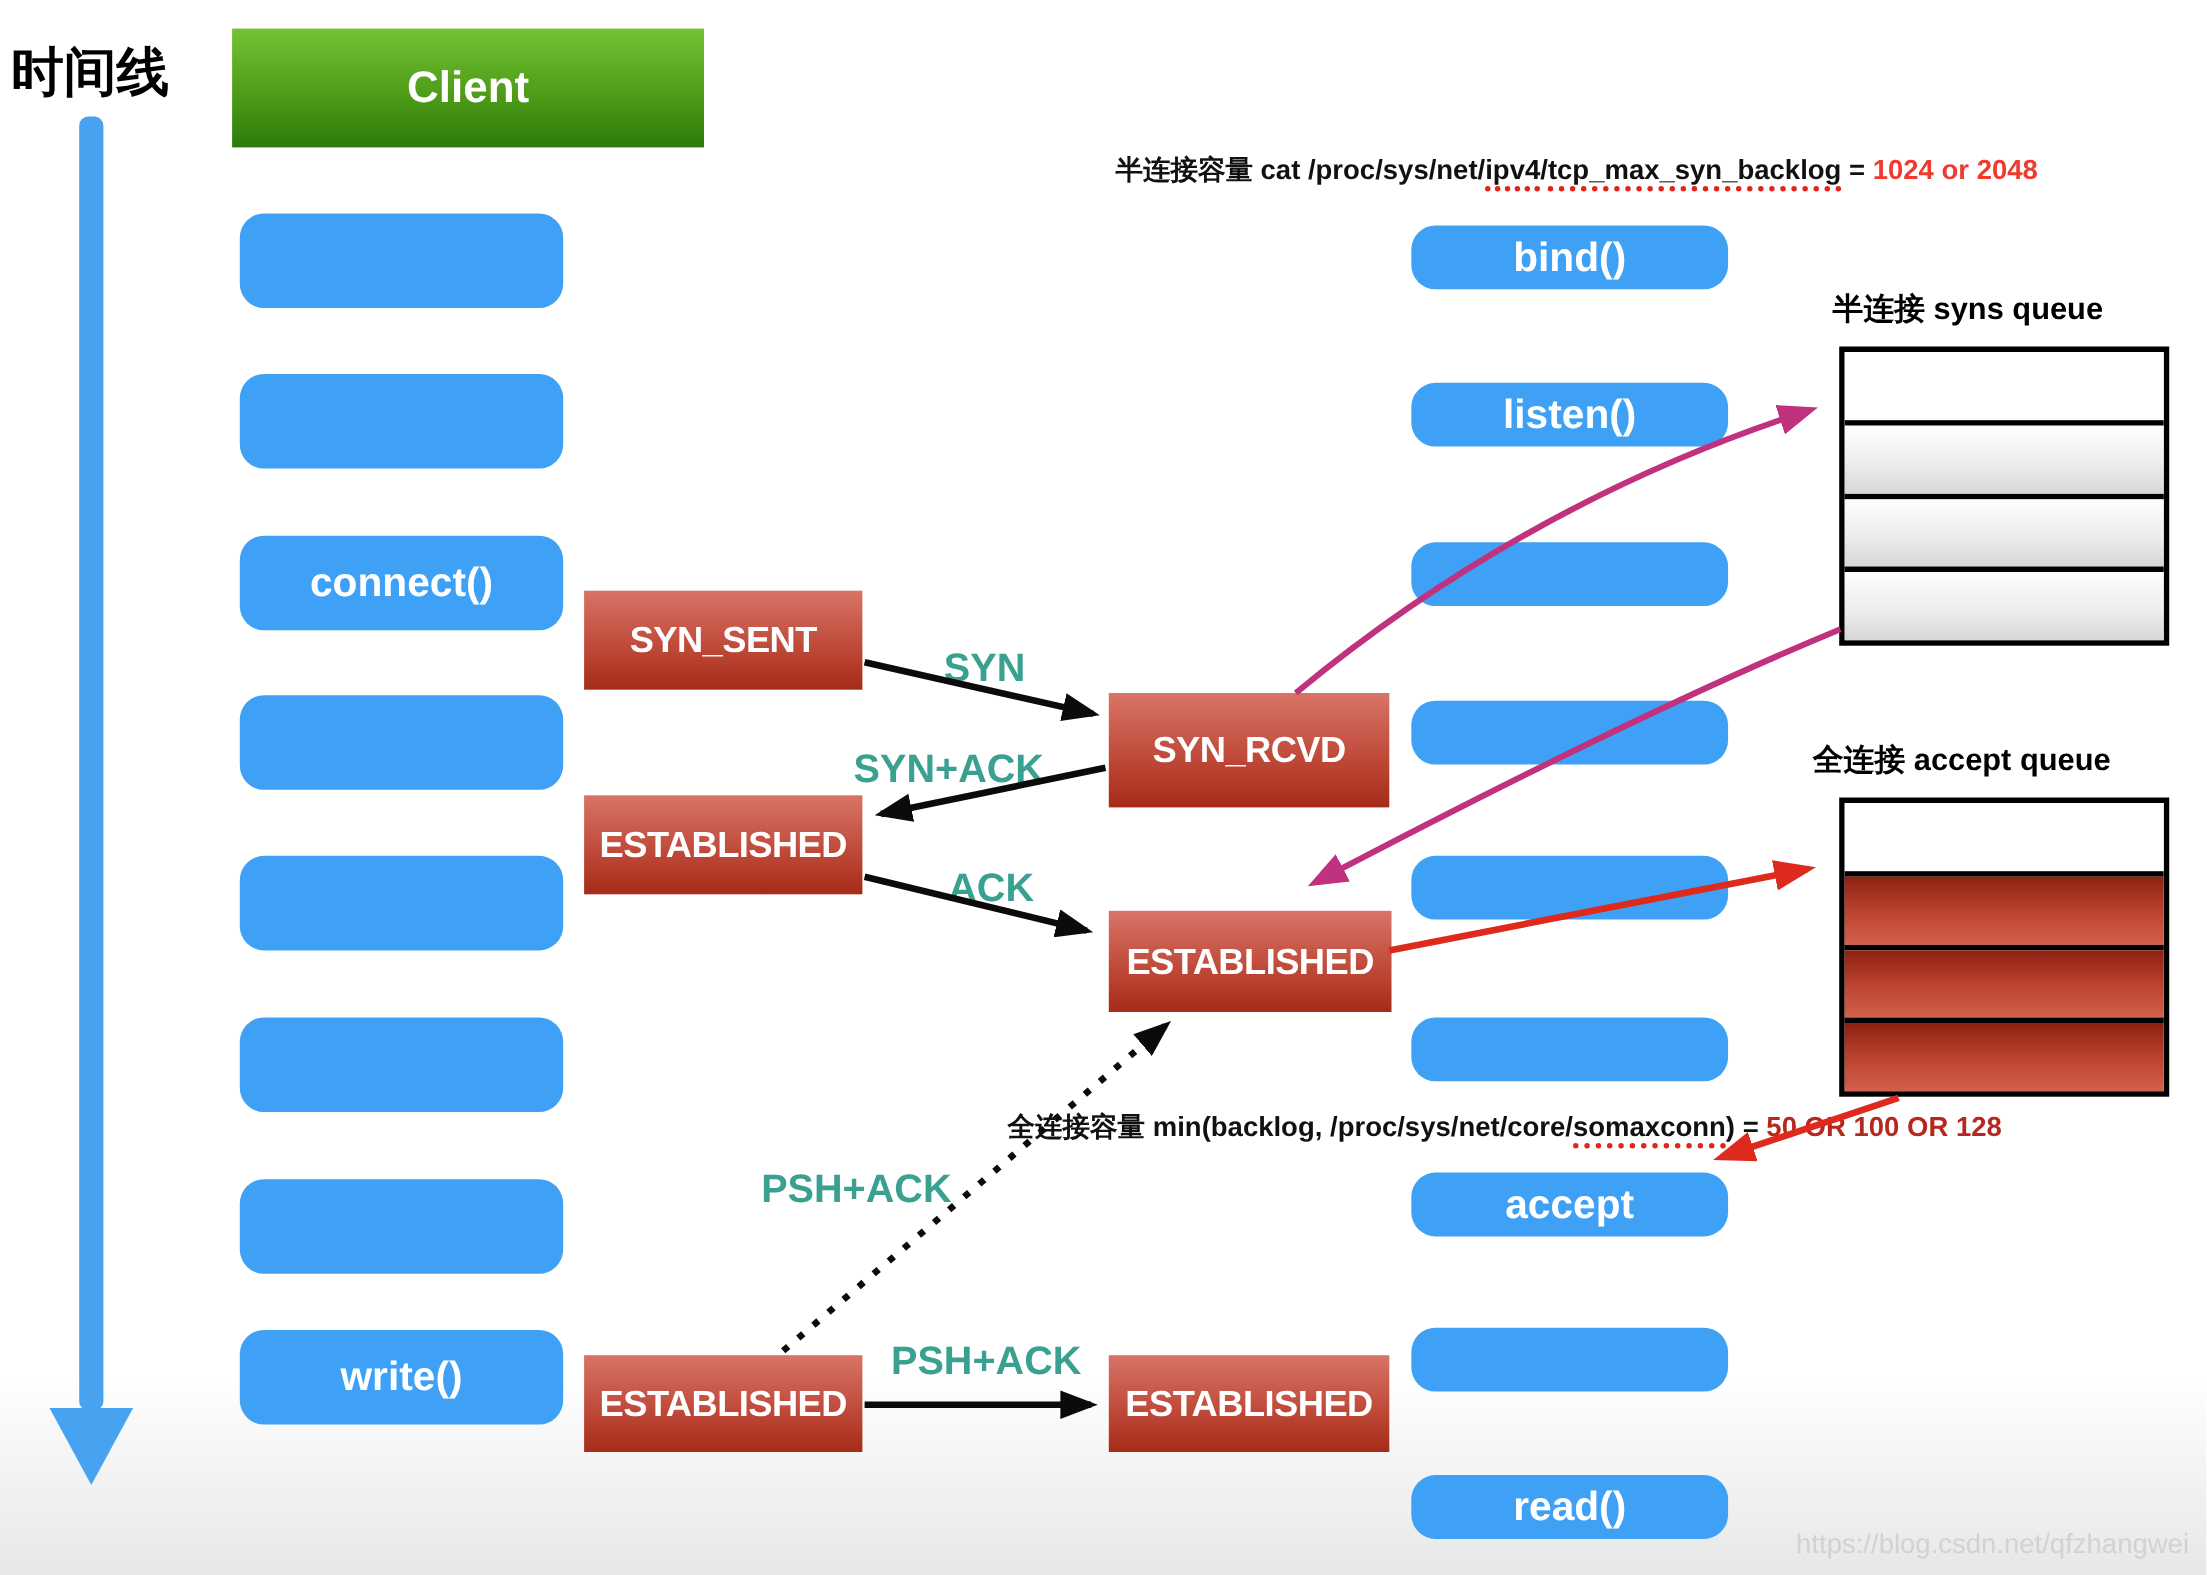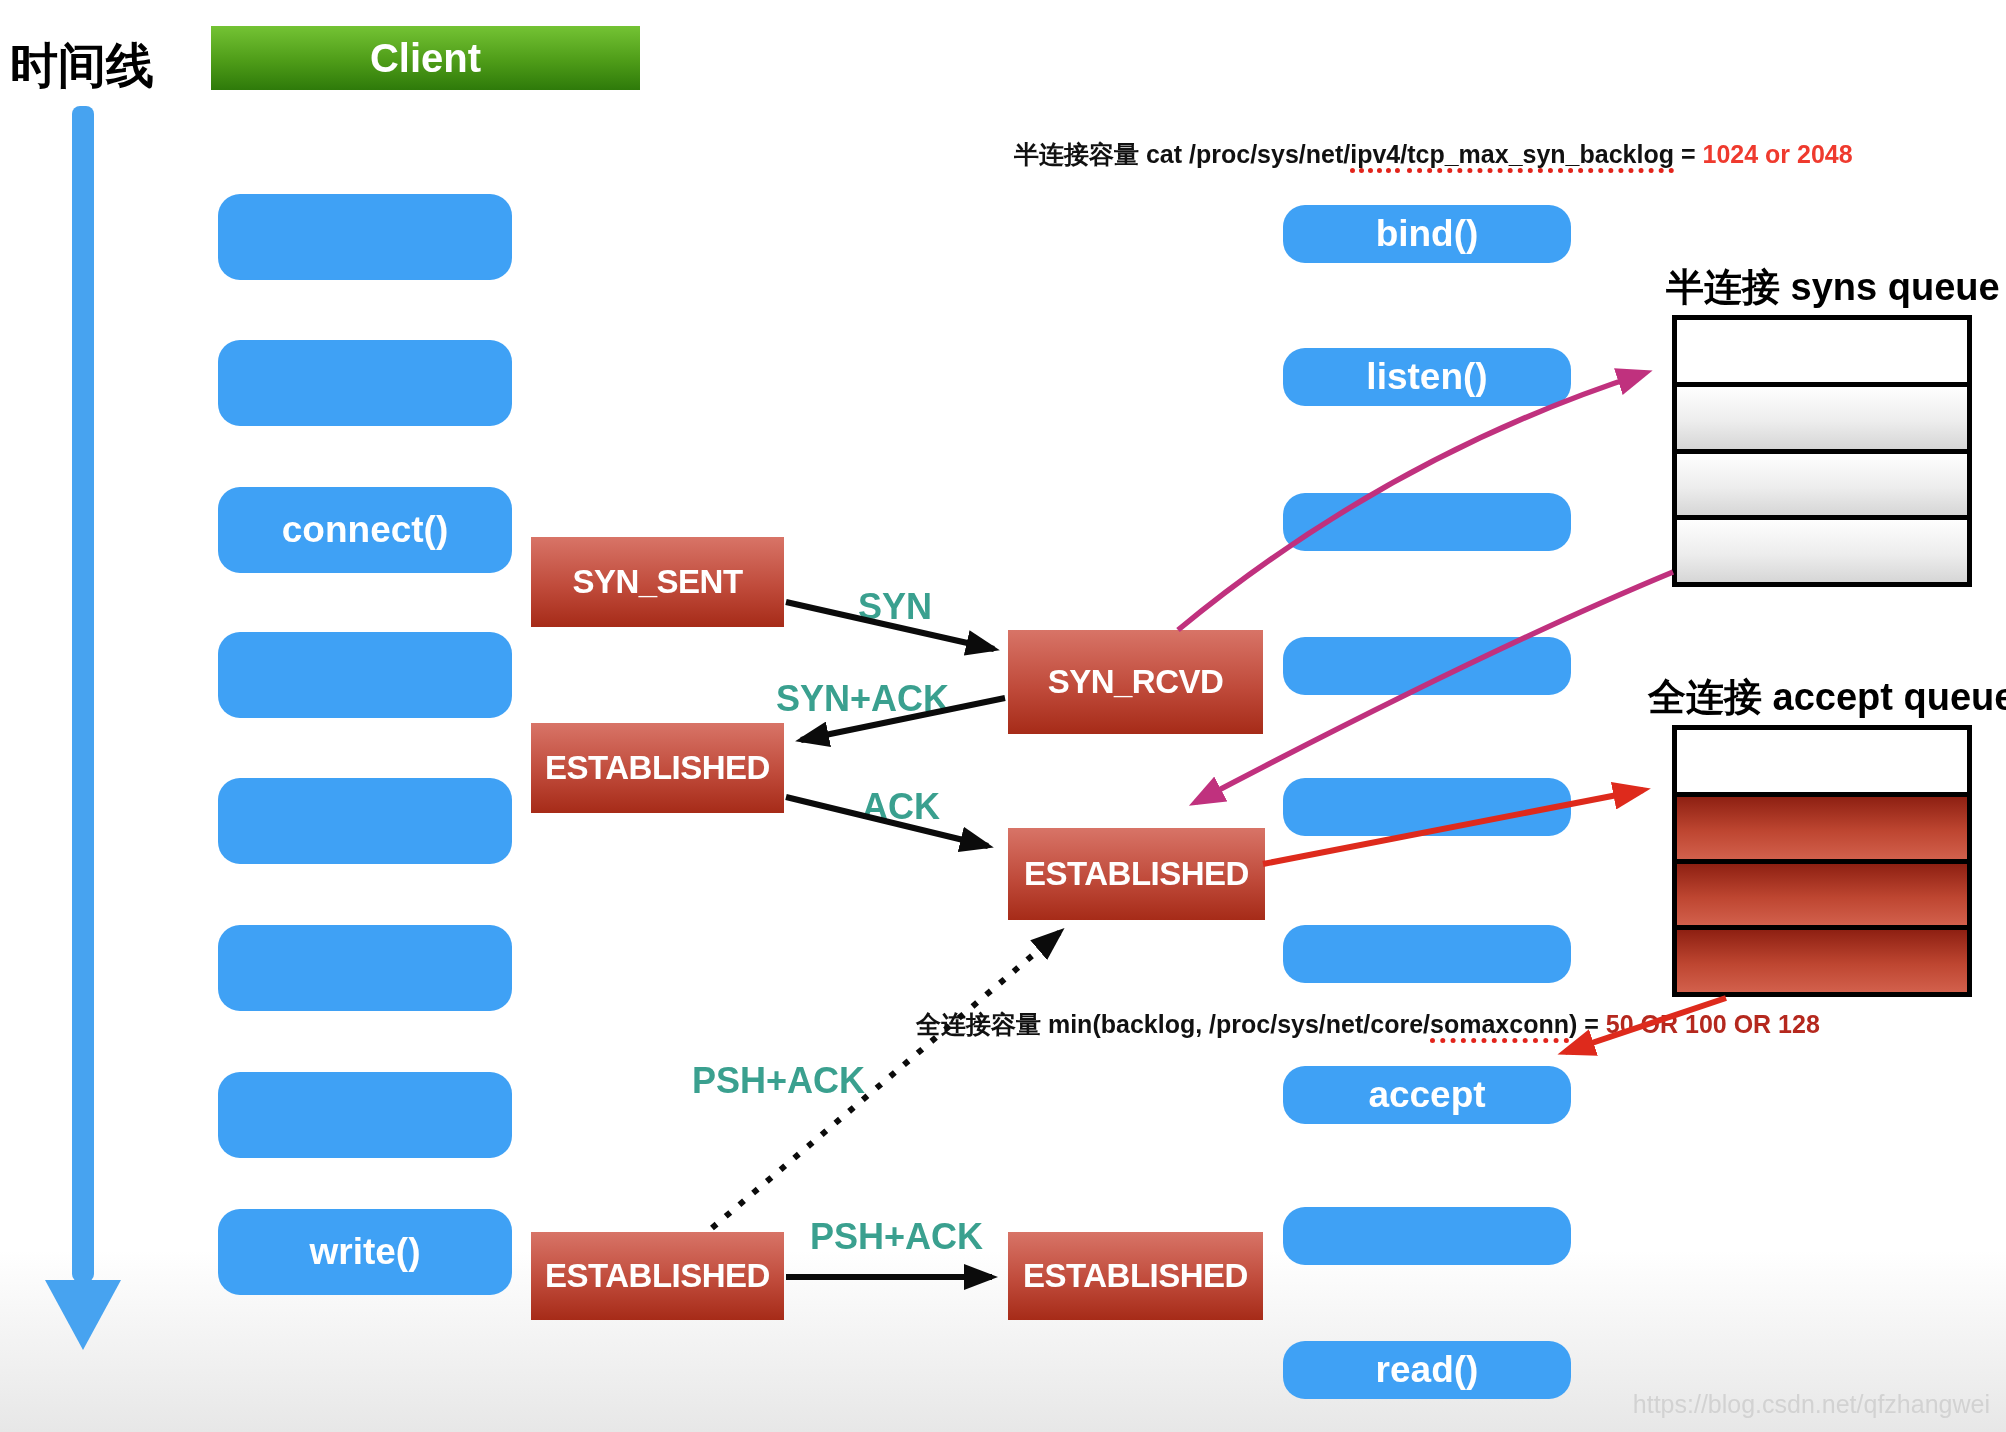--- a/index.html
+++ b/index.html
@@ -6,21 +6,21 @@
   .canvas{
     position:relative;width:2006px;height:1432px;background:#ffffff;
     font-family:"Liberation Sans",sans-serif;overflow:hidden;
   }
   .bottom-fade{position:absolute;left:0;top:1250px;width:2006px;height:182px;
     background:linear-gradient(180deg,rgba(238,238,238,0) 0%,#E7E7E7 100%);z-index:1;}
   
   .hdr{position:absolute;display:flex;align-items:center;justify-content:center;
     color:#fff;font-size:40px;font-weight:bold;
     background:linear-gradient(180deg,#74C334 0%,#4E9C18 55%,#2E7A0A 100%);z-index:10;}
-  .hdr.client{left:211px;top:26px;width:429px;height:64px;}
+  .hdr.client{left:211px;top:26px;width:429px;height:108px;}
   .hdr.server{left:1171px;top:26px;width:483px;height:87px;}
   
   .timeline-label{position:absolute;left:10px;top:34px;font-size:48px;font-weight:bold;color:#000;z-index:10;white-space:nowrap;}
   .tl-line{position:absolute;left:72px;top:106px;width:22px;height:1176px;background:#47A3F0;border-radius:8px;z-index:10;}
   .tl-head{position:absolute;left:45px;top:1280px;width:0;height:0;z-index:10;
     border-left:38px solid transparent;border-right:38px solid transparent;border-top:70px solid #47A3F0;}
   
   .blue-box{position:absolute;background:#3FA1F5;border-radius:22px;color:#fff;
     font-size:37px;font-weight:bold;display:flex;align-items:center;justify-content:center;z-index:10;}
   .cbox{left:218px;width:294px;height:86px;}
@@ -30,21 +30,21 @@
     display:flex;align-items:center;justify-content:center;z-index:12;
     background:linear-gradient(180deg,#D87467 0%,#C04B3B 55%,#A62B18 100%);}
   
   .pkt-label{position:absolute;color:#3AA08F;font-weight:bold;font-size:36px;white-space:nowrap;z-index:30;}
   
   .annotation{position:absolute;font-size:25px;font-weight:bold;color:#111;white-space:nowrap;z-index:35;}
   .annotation .dotted-u{border-bottom:5px dotted #E2241B;}
   .red-bright{color:#EF3A2E;}
   .red-dark{color:#B5281E;}
   
-  .q-title{position:absolute;font-weight:bold;font-size:38px;color:#000;white-space:nowrap;z-index:20;}
+  .q-title{position:absolute;font-weight:bold;font-size:28px;color:#000;white-space:nowrap;z-index:20;}
   .queue{position:absolute;width:290px;height:262px;border:5px solid #000;display:flex;flex-direction:column;z-index:20;background:#fff;}
   .q-row{flex:1;border-bottom:5px solid #000;}
   .q-row:last-child{border-bottom:none;}
   .q-row.white{background:#ffffff;}
   .q-row.gray{background:linear-gradient(180deg,#FEFEFE 0%,#EDEDED 55%,#D6D6D6 100%);}
   .q-row.red{background:linear-gradient(180deg,#8E2012 0%,#BE4631 55%,#D2604C 100%);}
   
   .overlay{position:absolute;left:0;top:0;z-index:40;pointer-events:none;}
   
   .watermark{position:absolute;right:16px;top:1390px;color:#D2D2D2;font-size:25px;z-index:5;}

